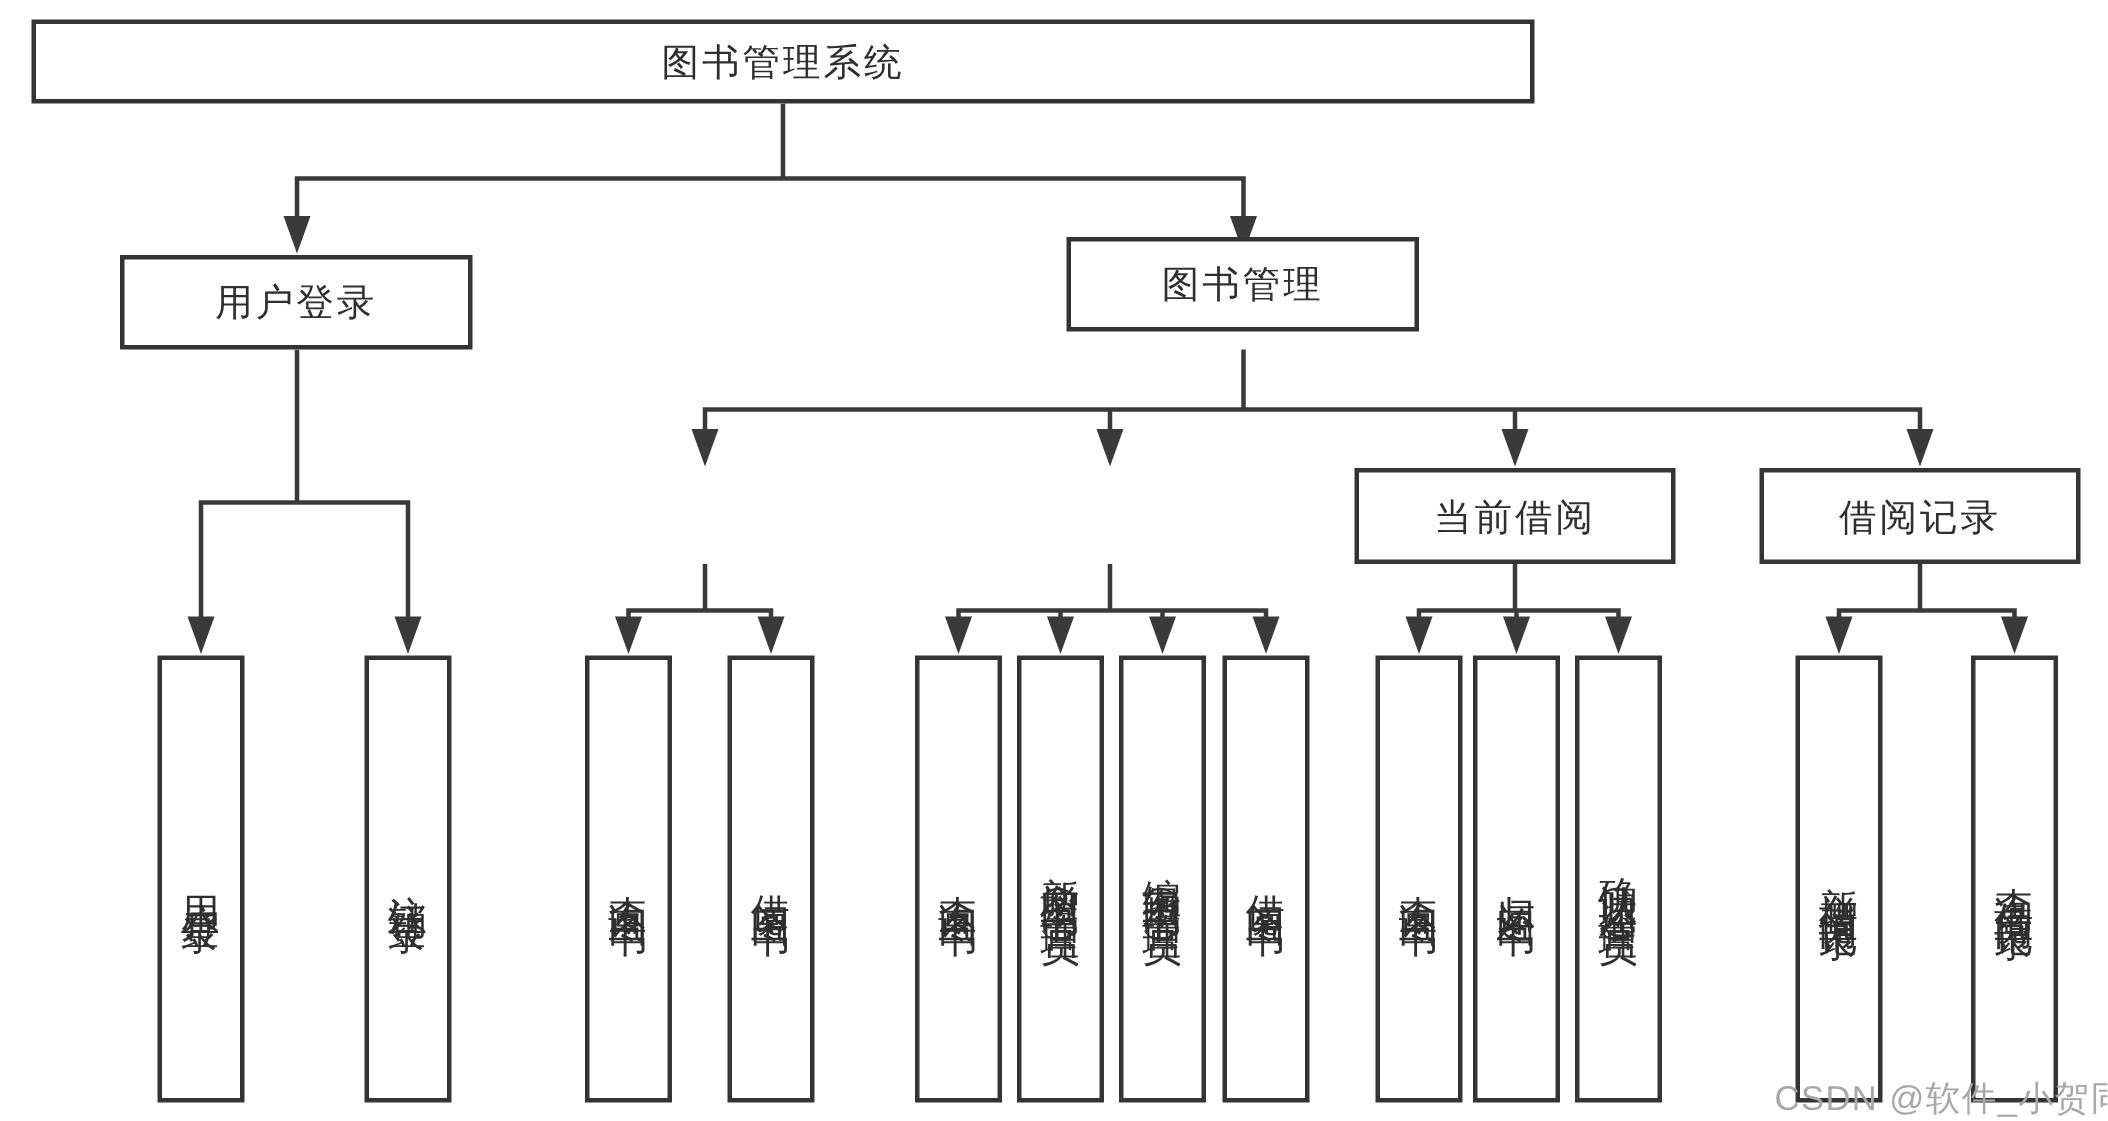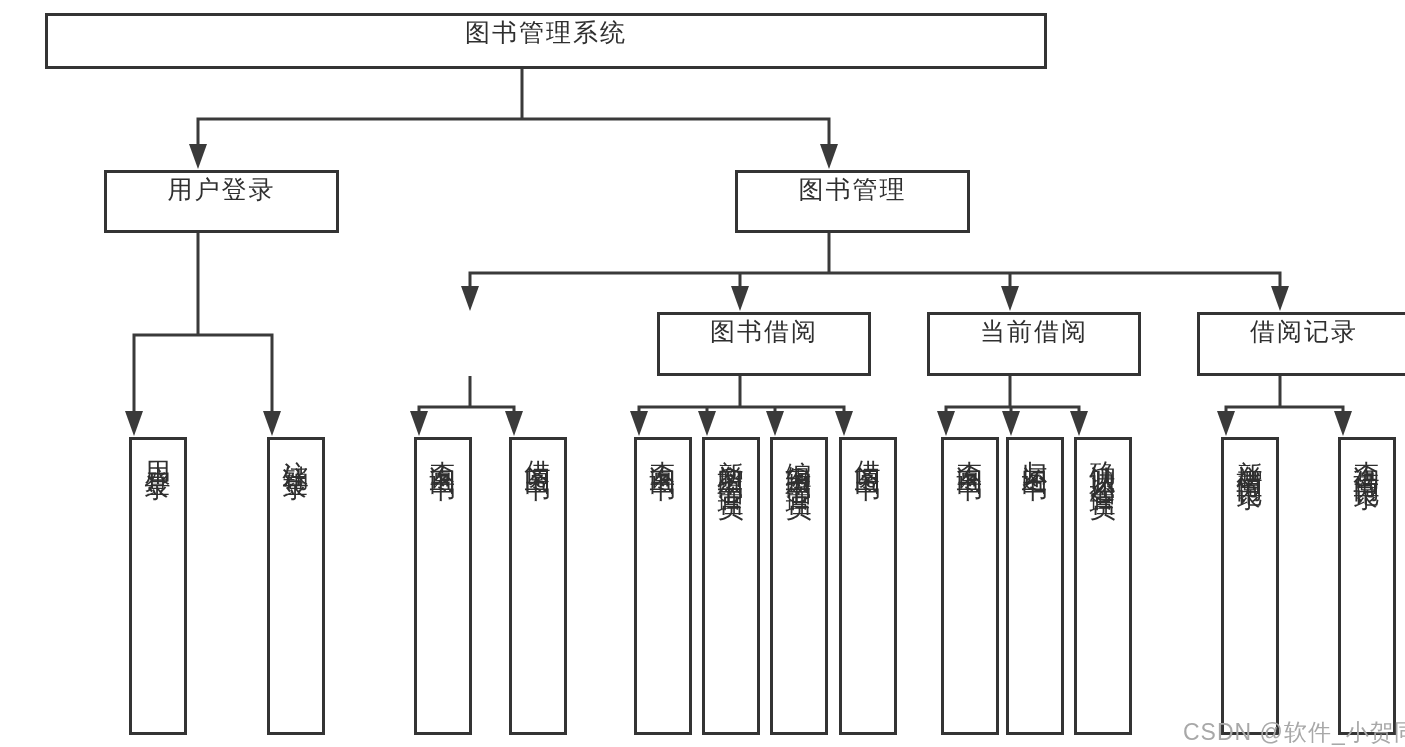--- a/index.html
+++ b/index.html
@@ -4,26 +4,26 @@
 <style>
   html,body{margin:0;padding:0;background:#ffffff;}
   .stage{
     position:relative;width:1405px;height:747px;background:#ffffff;overflow:hidden;
     font-family:"Liberation Sans","DejaVu Sans",sans-serif;
   }
   .edges{position:absolute;left:0;top:0;}
   .box{
     position:absolute;box-sizing:border-box;background:#ffffff;
     border:3px solid #343434;color:#2f2f2f;
-    display:flex;justify-content:center;margin-left:24px;
+    display:flex;align-items:center;justify-content:center;
   }
   .hbox{font-size:25px;letter-spacing:2px;white-space:nowrap;}
   .root{left:21px;top:13px;width:1002px;height:56px;}
   .l2a{left:80px;top:170px;width:235px;height:63px;}
-  .l2b{left:711px;top:170px;width:235px;height:63px;}
+  .l2b{left:711px;top:158px;width:235px;height:63px;}
   .l3{top:312px;height:64px;width:214px;}
   .l3a{left:363px;} .l3b{left:633px;} .l3c{left:903px;} .l3d{left:1173px;}
   .vbox{
     top:437px;height:298px;width:58px;font-size:26px;
   }
   .vbox .vtext{
     writing-mode:vertical-rl;text-orientation:mixed;
     letter-spacing:5px;line-height:1;max-height:292px;
   }
   .watermark{
@@ -73,23 +73,20 @@
     <span>图书管理系统</span>
   </div>
 
   <div class="box hbox l2a">
     <span>用户登录</span>
   </div>
   <div class="box hbox l2b">
     <span>图书管理</span>
   </div>
 
-  <div class="box hbox l3 l3b">
-    <span>图书借阅</span>
-  </div>
   <div class="box hbox l3 l3d">
     <span>借阅记录</span>
   </div>
   <div class="box hbox l3 l3c">
     <span>当前借阅</span>
   </div>
 
   <div class="box vbox" style="left:105px;">
     <span class="vtext">用户登录</span>
   </div>

